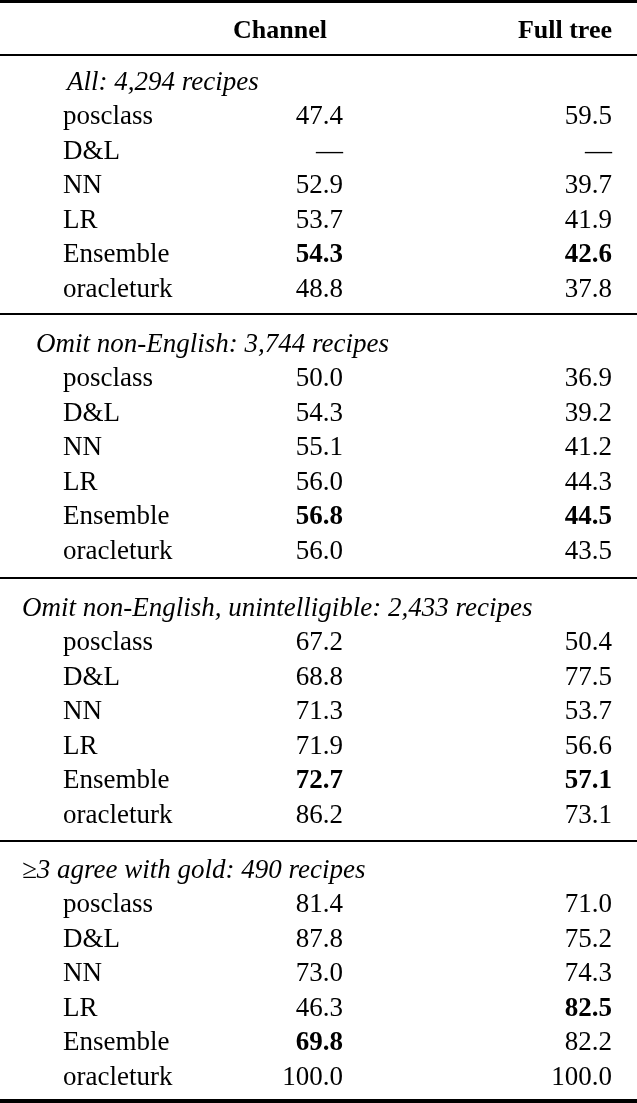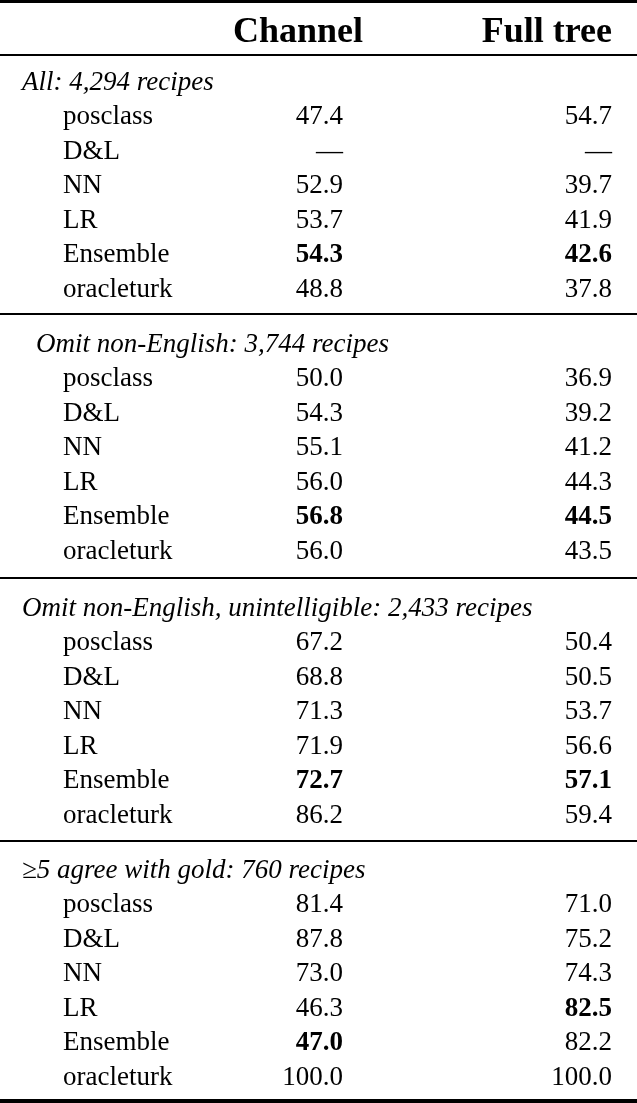--- a/index.html
+++ b/index.html
@@ -1,41 +1,41 @@
 <!DOCTYPE html>
 <html><head>
 <meta charset="utf-8">
 <style>
   html, body { margin:0; padding:0; background:#ffffff; }
   body { width:637px; height:1103px; position:relative; overflow:hidden;
          font-family:"Liberation Serif", "DejaVu Serif", serif; color:#000; font-size:27px; }
   .rule { position:absolute; left:0; width:637px; background:#000; }
-  .hdr { position:absolute; top:10px; height:40px; line-height:40px; font-weight:bold; font-size:36px; }
+  .hdr { position:absolute; top:10px; height:40px; line-height:40px; font-weight:bold; font-size:26px; }
   .sec-title { position:absolute; left:22px; font-style:italic; white-space:nowrap; height:34px; line-height:34px; }
   .row { position:absolute; left:0; width:637px; height:34.5px; line-height:34.5px; }
   .row .m { position:absolute; left:63px; }
   .row .c1 { position:absolute; right:294px; text-align:center; }
   .row .c2 { position:absolute; right:25px; text-align:right; }
   .b { font-weight:bold; }
 </style>
 </head>
 <body>
 
 <div>
   <div class="rule" style="top:0px;height:3px;"></div>
   <div class="hdr" style="left:233px;">Channel</div>
   <div class="hdr" style="right:25px;">Full tree</div>
   <div class="rule" style="top:54px;height:2px;"></div>
 
   <div id="sections">
-      <div class="sec-title" style="top: 64px;">All: 4,294 recipes</div>
+      <div class="sec-title" style="top: 64px; margin-left: 45px;">All: 4,294 recipes</div>
       <div class="row" style="top: 98px;">
         <span class="m">posclass</span>
         <span class="c1">47.4</span>
-        <span class="c2">54.7</span>
+        <span class="c2">59.5</span>
       </div>
       <div class="row" style="top: 132.5px;">
         <span class="m">D&amp;L</span>
         <span class="c1">—</span>
         <span class="c2">—</span>
       </div>
       <div class="row" style="top: 167px;">
         <span class="m">NN</span>
         <span class="c1">52.9</span>
         <span class="c2">39.7</span>
@@ -90,44 +90,44 @@
       <div class="rule" style="top: 577px; height: 2px;"></div>
       <div class="sec-title" style="top: 590px;">Omit non-English, unintelligible: 2,433 recipes</div>
       <div class="row" style="top: 624px;">
         <span class="m">posclass</span>
         <span class="c1">67.2</span>
         <span class="c2">50.4</span>
       </div>
       <div class="row" style="top: 658.5px;">
         <span class="m">D&amp;L</span>
         <span class="c1">68.8</span>
-        <span class="c2">50.5</span>
+        <span class="c2">77.5</span>
       </div>
       <div class="row" style="top: 693px;">
         <span class="m">NN</span>
         <span class="c1">71.3</span>
         <span class="c2">53.7</span>
       </div>
       <div class="row" style="top: 727.5px;">
         <span class="m">LR</span>
         <span class="c1">71.9</span>
         <span class="c2">56.6</span>
       </div>
       <div class="row" style="top: 762px;">
         <span class="m">Ensemble</span>
         <span class="c1 b">72.7</span>
         <span class="c2 b">57.1</span>
       </div>
       <div class="row" style="top: 796.5px;">
         <span class="m">oracleturk</span>
         <span class="c1">86.2</span>
-        <span class="c2">59.4</span>
+        <span class="c2">73.1</span>
       </div>
       <div class="rule" style="top: 840px; height: 2px;"></div>
-      <div class="sec-title" style="top: 852px;">≥5 agree with gold: 760 recipes</div>
+      <div class="sec-title" style="top: 852px;">≥3 agree with gold: 490 recipes</div>
       <div class="row" style="top: 886px;">
         <span class="m">posclass</span>
         <span class="c1">81.4</span>
         <span class="c2">71.0</span>
       </div>
       <div class="row" style="top: 920.5px;">
         <span class="m">D&amp;L</span>
         <span class="c1">87.8</span>
         <span class="c2">75.2</span>
       </div>
@@ -136,21 +136,21 @@
         <span class="c1">73.0</span>
         <span class="c2">74.3</span>
       </div>
       <div class="row" style="top: 989.5px;">
         <span class="m">LR</span>
         <span class="c1">46.3</span>
         <span class="c2 b">82.5</span>
       </div>
       <div class="row" style="top: 1024px;">
         <span class="m">Ensemble</span>
-        <span class="c1 b">47.0</span>
+        <span class="c1 b">69.8</span>
         <span class="c2">82.2</span>
       </div>
       <div class="row" style="top: 1058.5px;">
         <span class="m">oracleturk</span>
         <span class="c1">100.0</span>
         <span class="c2">100.0</span>
       </div>
     </div>
 
   <div class="rule" style="top:1099px;height:4px;"></div>

